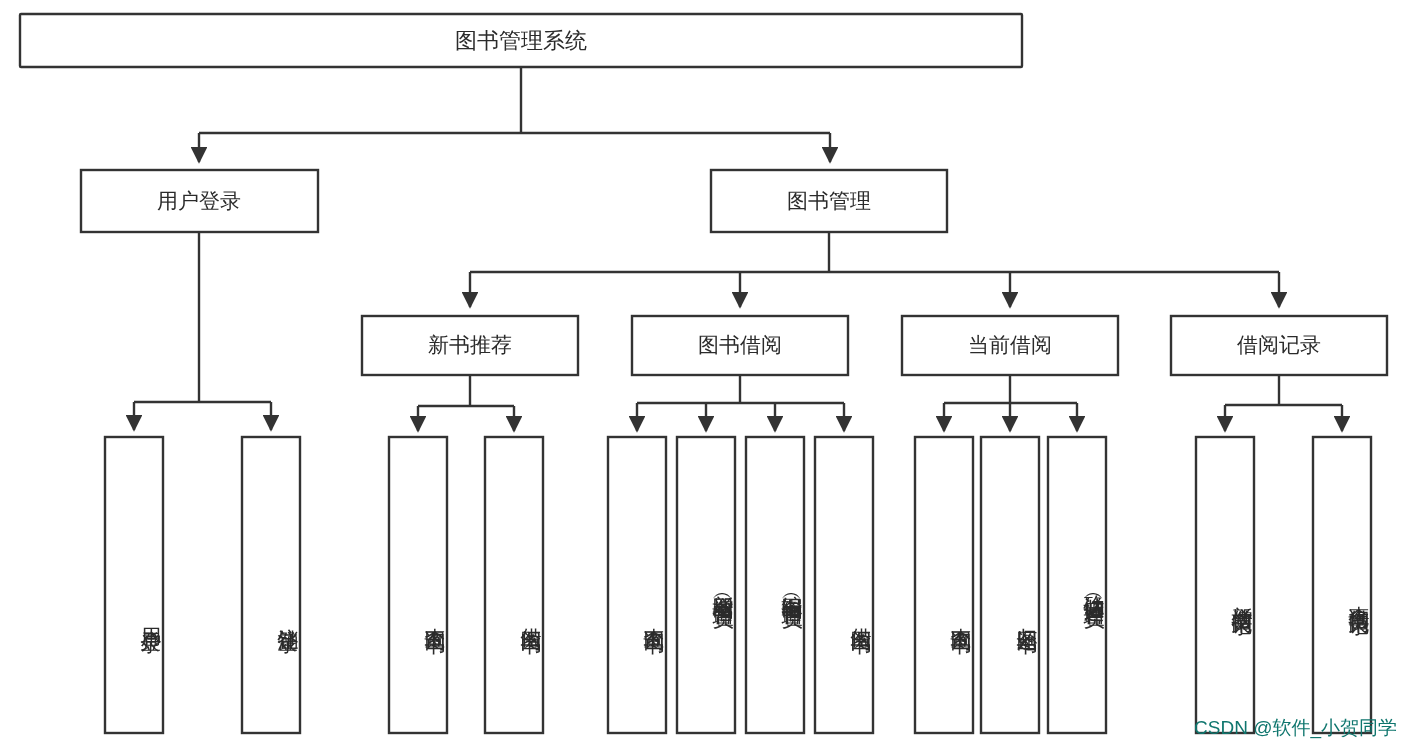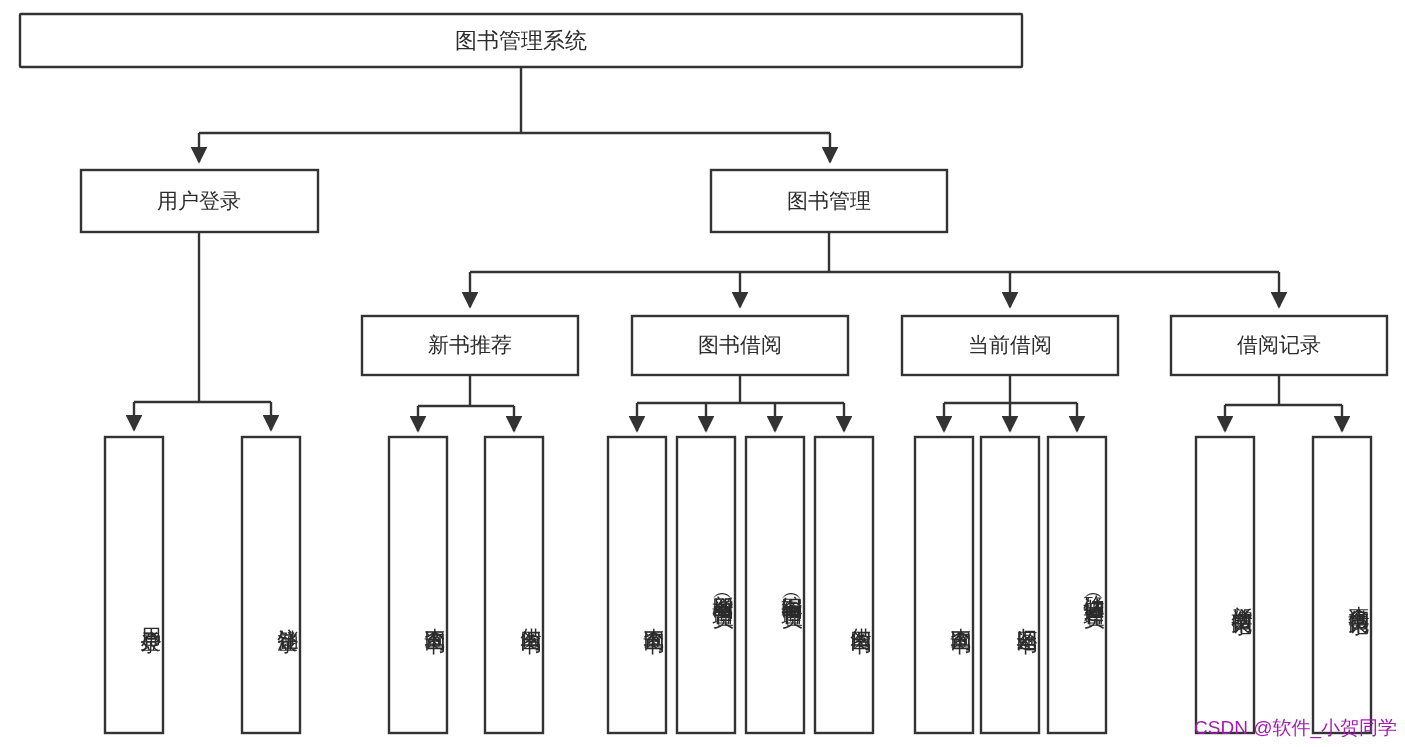--- a/index.html
+++ b/index.html
@@ -65,21 +65,21 @@
     justify-content: center;
     white-space: nowrap;
     pointer-events: none;
   }
   .watermark {
     position: absolute;
     right: 8px;
     bottom: 6px;
     font-family: "Liberation Sans", "DejaVu Sans", sans-serif;
     font-size: 19px;
-    color: #a21caf;
+    color: #0f766e;
     white-space: nowrap;
   }
 </style>
 </head>
 <body>
 
 <div id="diagram-root">
 
   <svg id="tree-svg" viewBox="0 0 1405 747">
     <defs>

